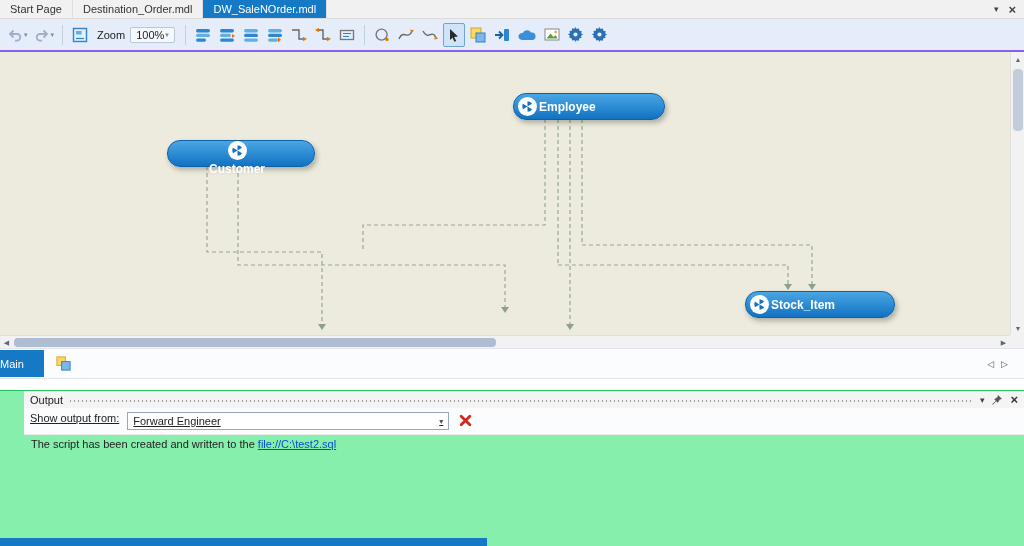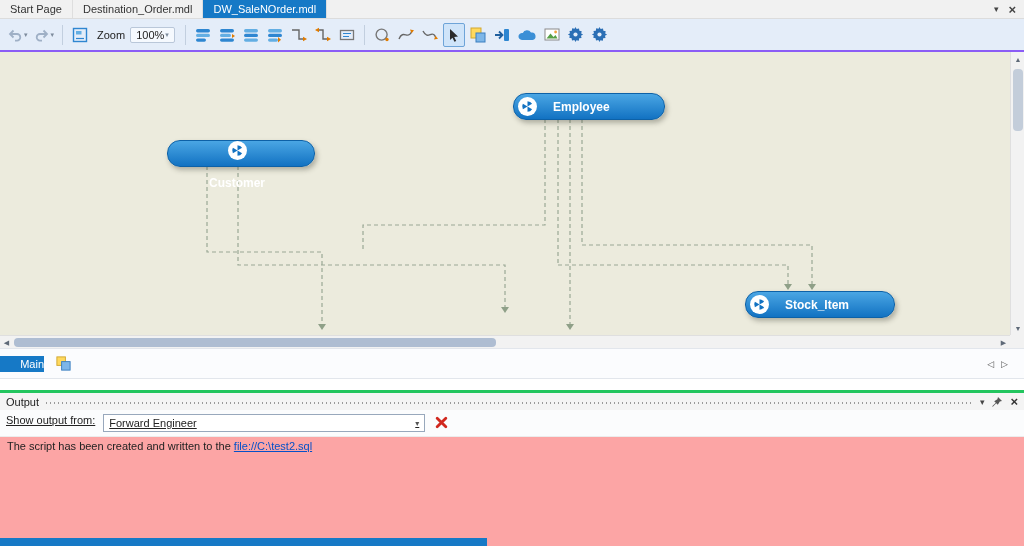--- a/index.html
+++ b/index.html
@@ -21,45 +21,45 @@
   .tbtn.selected { background:#cfe4f9; border-color:#6ea4d8; }
   .tbtn svg { display:block; }
   .tsep { width:1px; height:20px; background:#c2cfdf; margin:0 4px; }
   .mini-caret { font-size:7px; color:#7d8b9c; margin-left:1px; }
   .zoom-ctl { display:flex; align-items:center; gap:5px; font-size:11px; color:#222; padding:0 4px; height:24px; }
   .zoom-val { display:flex; align-items:center; border:1px solid #b9c7d9; background:#f5f9fe; border-radius:2px; padding:1px 5px; }
 
   
   .canvas { position:absolute; top:52px; left:0; width:1010px; height:283px; background:#ecebdd; overflow:hidden; }
   .connectors { position:absolute; left:0; top:0; }
-  .entity { position:absolute; height:27px; border-radius:13px; background:linear-gradient(#4aa6e4,#1272c2); border:1px solid #0d61a7; box-shadow:2px 3px 5px rgba(60,60,50,.35); color:#fff; font-weight:bold; font-size:12px; display:flex; align-items:center; gap:16px; padding:0 12px 0 4px; cursor:default; }
+  .entity { position:absolute; height:27px; border-radius:13px; background:linear-gradient(#4aa6e4,#1272c2); border:1px solid #0d61a7; box-shadow:2px 3px 5px rgba(60,60,50,.35); color:#fff; font-weight:bold; font-size:12px; display:flex; align-items:center; gap:2px; padding:0 12px 0 4px; cursor:default; }
   .entity-badge { width:19px; height:19px; border-radius:50%; background:#fff; display:flex; align-items:center; justify-content:center; flex:0 0 auto; }
   .entity-customer  { left:167px; top:88px;  width:148px;flex-direction:column; }
   .entity-employee  { left:513px; top:41px;  width:152px; }
   .entity-stockitem { left:745px; top:239px; width:150px; }
 
   
   .vscroll { position:absolute; top:52px; right:0; width:14px; height:283px; background:#f2f2f2; border-left:1px solid #dfdfdf; }
   .vscroll .arr { position:absolute; left:0; width:14px; height:14px; display:flex; align-items:center; justify-content:center; font-size:7px; color:#5f6a78; }
   .vscroll .arr.up { top:0; } .vscroll .arr.down { bottom:0; }
   .vthumb { position:absolute; left:2px; width:10px; top:17px; height:62px; background:#c3cdda; border-radius:4px; }
   .hscroll { position:absolute; top:335px; left:0; width:1010px; height:13px; background:#f2f2f2; border-top:1px solid #dfdfdf; }
   .hscroll .arr { position:absolute; top:0; width:13px; height:13px; display:flex; align-items:center; justify-content:center; font-size:7px; color:#5f6a78; }
   .hscroll .arr.left { left:0; } .hscroll .arr.right { right:0; }
   .hthumb { position:absolute; top:2px; left:14px; width:482px; height:9px; background:#aebdd2; border-radius:4px; }
   .scroll-corner { position:absolute; top:335px; right:0; width:14px; height:13px; background:#f2f2f2; }
 
   
   .tabstrip { position:absolute; top:348px; left:0; right:0; height:31px; background:#fbfcfe; border-top:1px solid #e2e6ec; border-bottom:1px solid #e2e6ec; display:flex; align-items:center; }
-  .main-tab { width:44px; height:16px; background:#1679c6; color:#fff; font-size:11px; display:flex; align-items:center; justify-content:flex-end; margin-top:0; }
+  .main-tab { width:44px; height:27px; background:#1679c6; color:#fff; font-size:11px; display:flex; align-items:center; justify-content:flex-start; margin-top:0; }
   .strip-icon { width:26px; height:26px; display:flex; align-items:center; justify-content:center; margin-left:6px; }
   .strip-pagers { margin-left:auto; display:flex; gap:7px; padding-right:16px; color:#555; font-size:9px; }
 
   
-  .output { position:absolute; top:390px; left:0; right:0; bottom:0; background:#fca5a5; border-top:3px solid #22c55e; }
+  .output { position:absolute; top:390px; left:0; right:0; bottom:0; background:#86efac; border-top:1px solid #22c55e;padding-left:24px; }
   .out-header { height:17px; background:#f4f4f4; display:flex; align-items:center; gap:7px; padding:0 6px; font-size:11px; color:#222; }
   .dotted-leader { flex:1; height:2px; margin-top:2px; background:repeating-linear-gradient(to right, #9a9a9a 0 1.2px, transparent 1.2px 4px); }
   .out-header .glyph { font-size:9px; color:#444; }
   .out-header .x { font-size:13px; font-weight:bold; color:#333; line-height:1; }
   .out-filter-row { display:flex; gap:8px; padding:4px 6px; font-size:11px; color:#222; background:#fbfcfd; border-bottom:1px solid #ececec;text-decoration:underline; }
   .combo { width:322px; height:18px; border:1px solid #98a8bc; background:#fff; display:flex; align-items:center; justify-content:space-between; padding:0 5px; font-size:11px; }
   .combo .glyph { font-size:8px; color:#555; }
   .clear-btn { width:16px; height:16px; display:flex; align-items:center; justify-content:center; }
   .out-message { padding:3px 7px; font-size:11px; color:#222; }
   .out-message a { color:#0551c8; text-decoration:underline; }

